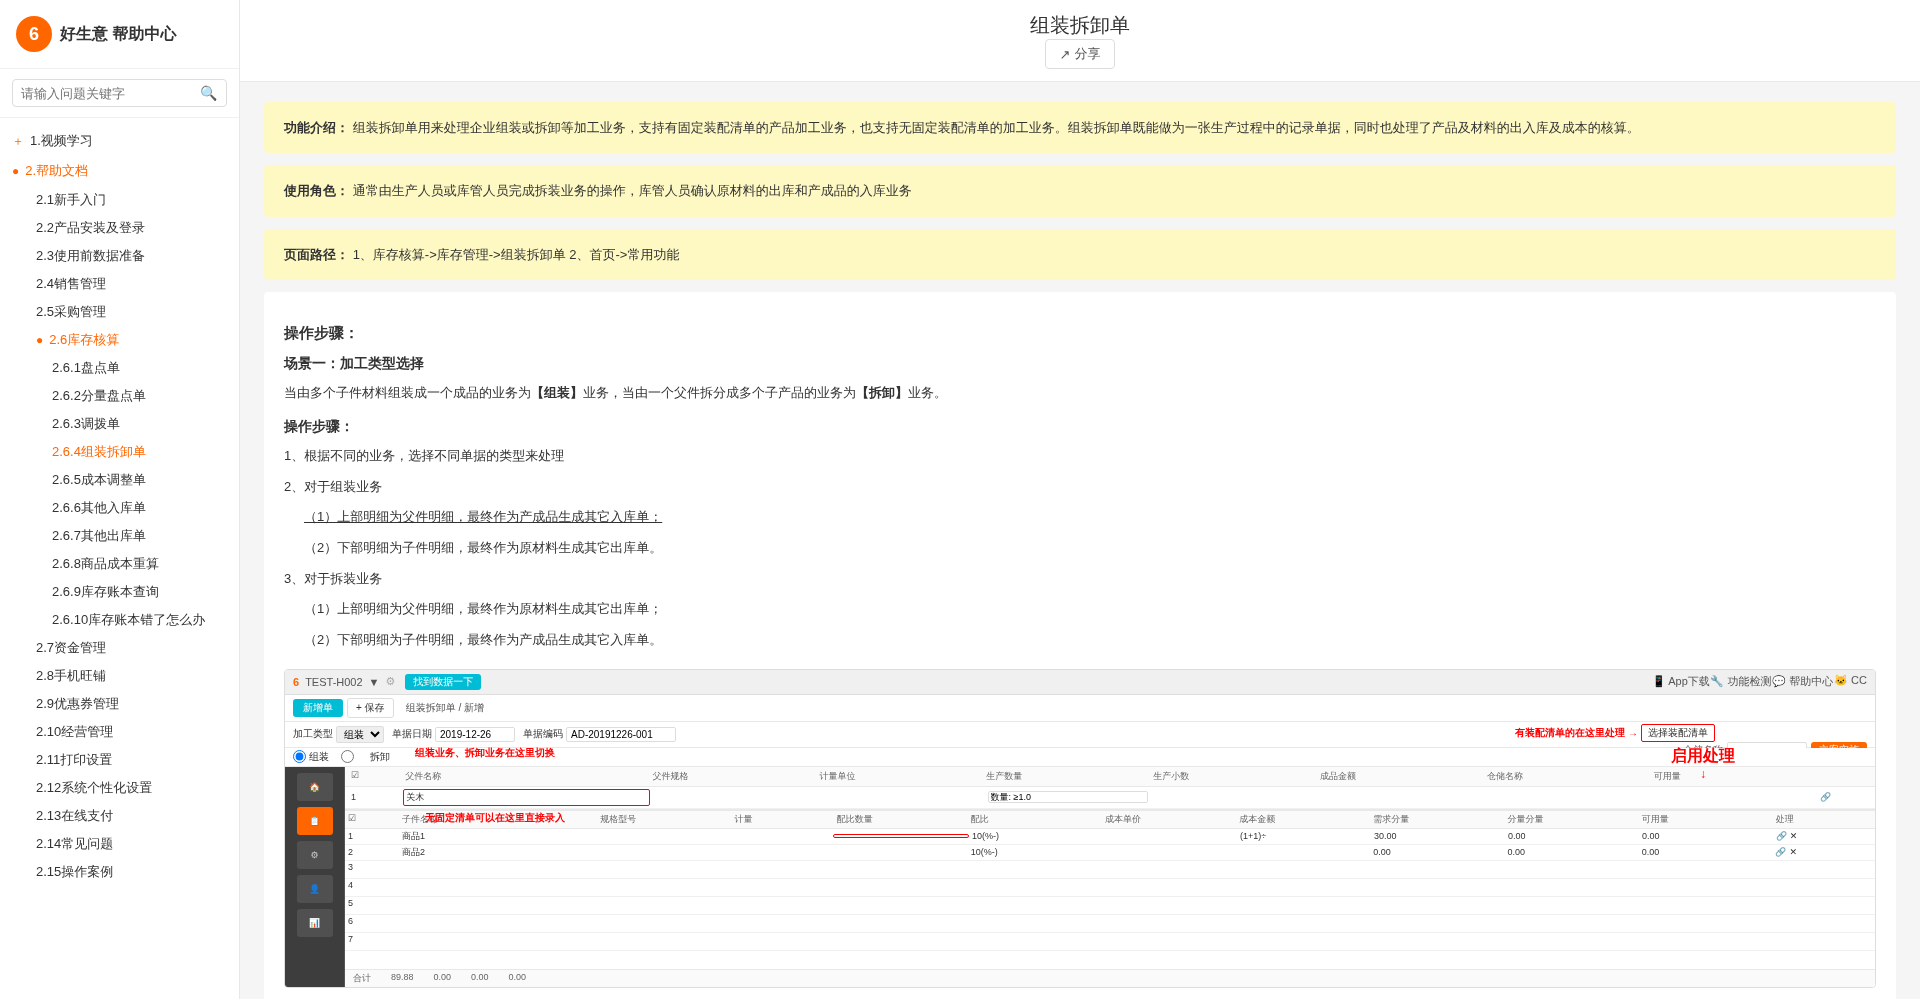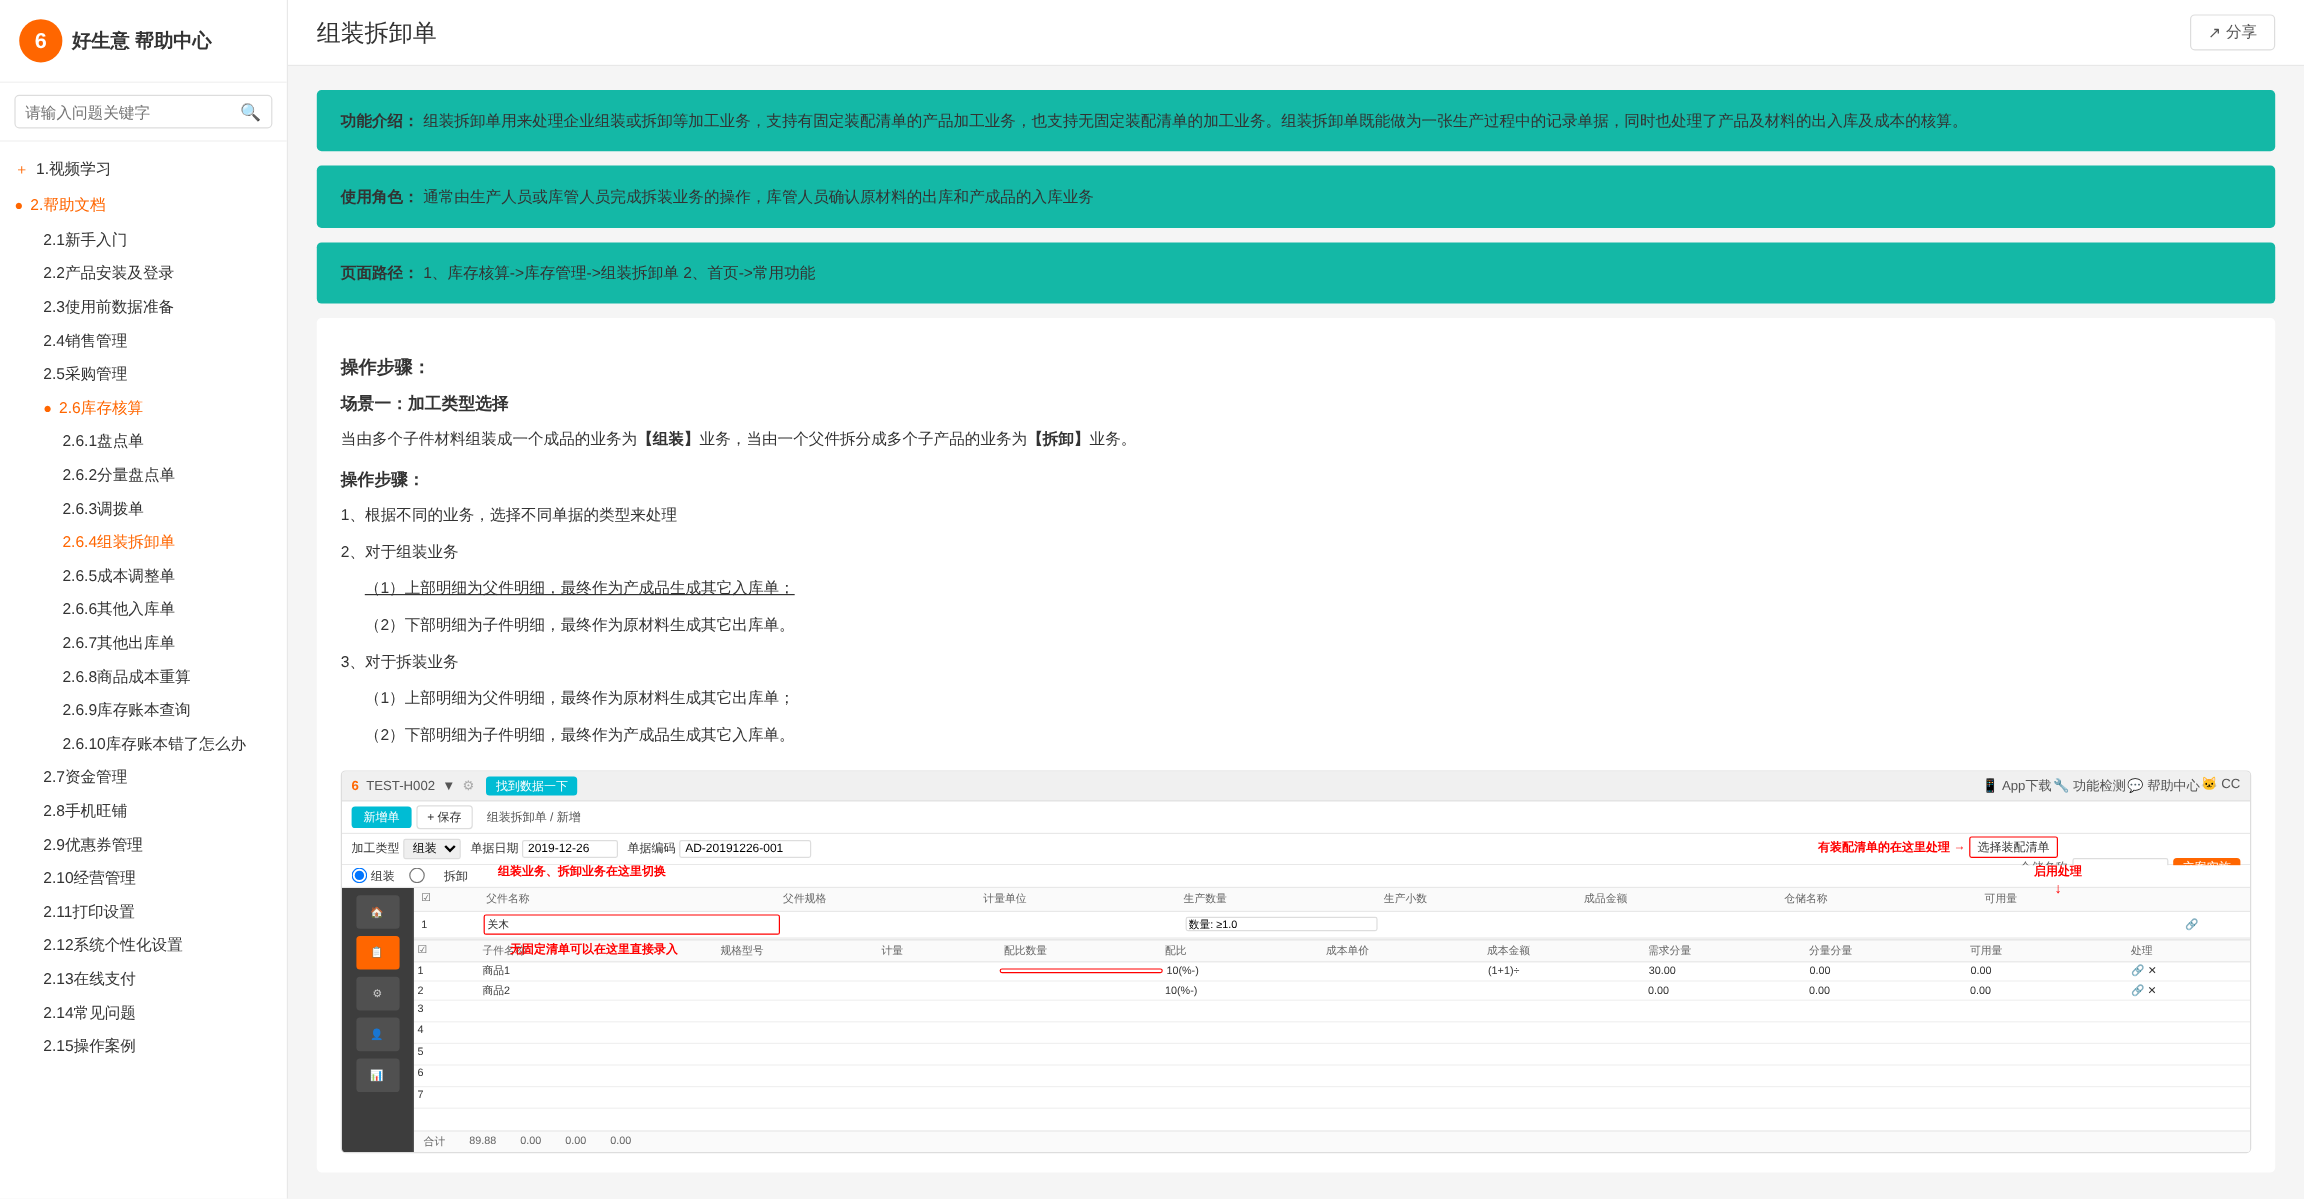--- a/index.html
+++ b/index.html
@@ -83,38 +83,39 @@
       background: #f5f5f5;
     }
 
     #top-bar {
       background: #fff;
       padding: 12px 24px;
       border-bottom: 1px solid #e8e8e8;
       display: flex;
       align-items: center;
       justify-content: space-between;
+      flex-direction: column;
     }
     .page-title { font-size: 20px; font-weight: 500; color: #333; }
     .share-btn {
       display: flex; align-items: center; gap: 4px;
       border: 1px solid #ddd; border-radius: 4px;
       padding: 5px 14px; cursor: pointer; font-size: 13px; color: #555;
       background: #fff;
     }
 
     #content-area {
       flex: 1;
       overflow-y: auto;
       padding: 20px 24px;
       background: #f5f5f5;
     }
 
     .info-block {
-      background: #14b8a6;
+      background: #fef9c3;
       border-radius: 4px;
       padding: 14px 20px;
       margin-bottom: 12px;
       font-size: 13px;
       line-height: 1.8;
       color: #333;
     }
     .info-block .label { font-weight: bold; }
 
     .section-title {
@@ -406,21 +407,21 @@
               <input type="radio" name="type" style=""> 
                 <span>拆卸</span>
             </label>
           </div>
 
           <div style="position:absolute;left:130px;top:-2px;display:flex;align-items:center;gap:3px;">
             <span style="color:red;font-size:10px;font-weight:bold;">组装业务、拆卸业务在这里切换</span>
           </div>
 
           <div style="position:absolute;right:140px;top:-2px;display:flex;flex-direction:column;align-items:center;">
-            <span style="color:red;font-size:10px;font-weight:bold;">启用处理</span>
+            <span style="color:red;font-size:16px;font-weight:bold;">启用处理</span>
             <span style="color:red;font-size:12px;">↓</span>
           </div>
         </div>
 
         <div style="display:flex;height:220px;">
 
           <div class="mock-sidebar">
             <div class="mock-sidebar-icon">🏠</div>
             <div class="mock-sidebar-icon active">📋</div>
             <div class="mock-sidebar-icon">⚙</div>

